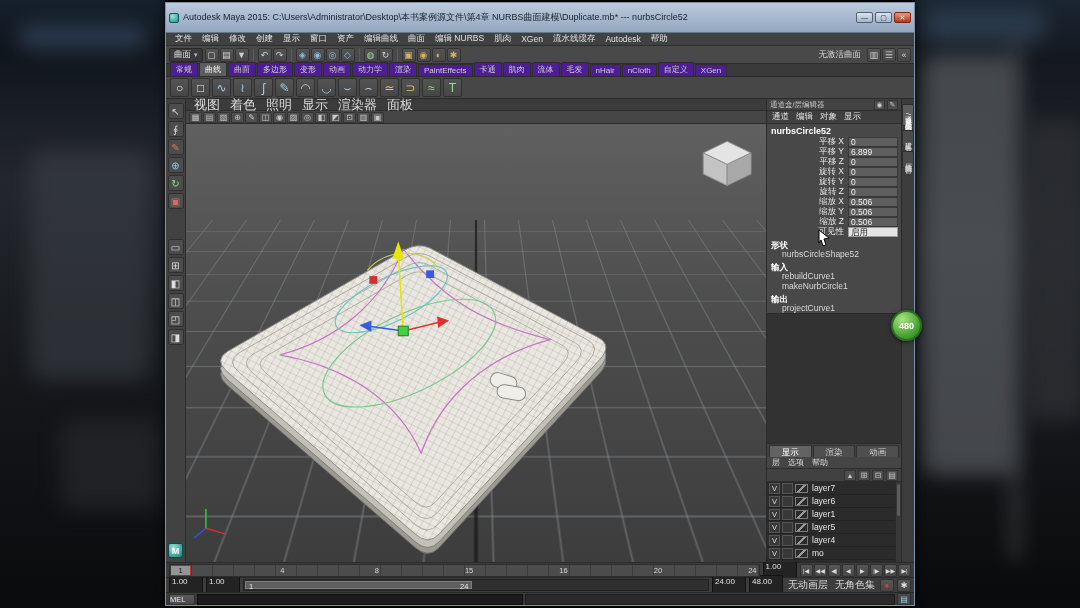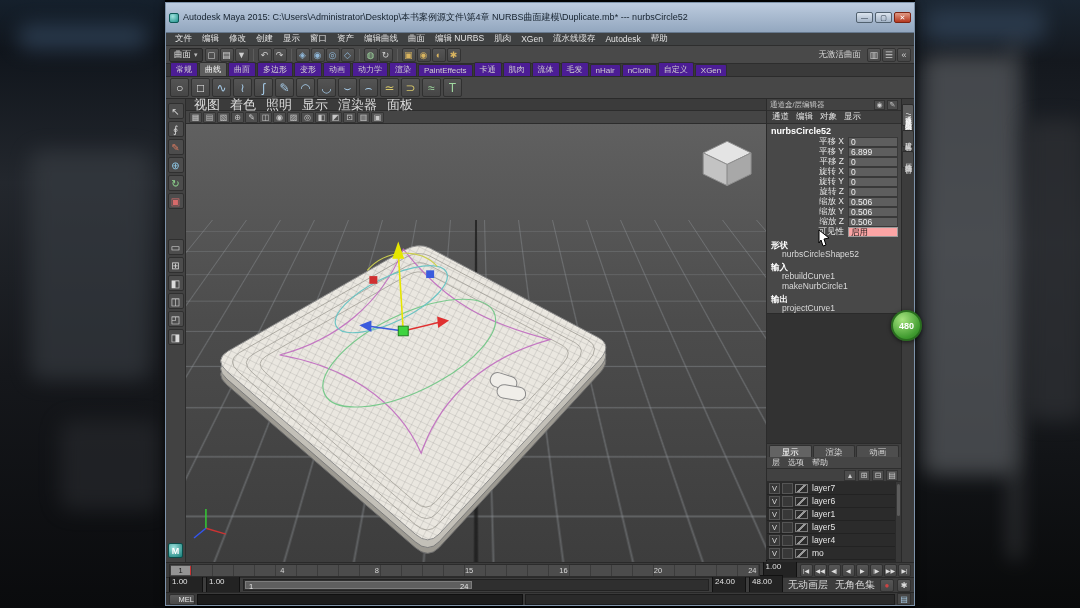--- a/index.html
+++ b/index.html
@@ -74,21 +74,21 @@
   .rightpanel{width:135px;background:#484848;border-left:1px solid #2b2b2b;display:flex;flex-direction:column;min-height:0}
   .cb-header{height:12px;display:flex;align-items:center;padding:0 3px;background:#424242;border-bottom:1px solid #2f2f2f;gap:2px}
   .cb-title{flex:1;font-size:7.5px;color:#c6c6c6;white-space:nowrap;overflow:hidden;text-overflow:ellipsis}
   .cb-hicon{width:11px;height:10px;font-size:7px;color:#ccc;display:flex;align-items:center;justify-content:center;background:#4e4e4e;border:1px solid #333}
   .cb-menus{height:13px;display:flex;align-items:center;gap:7px;padding:0 5px;background:#3f3f3f;border-bottom:1px solid #2e2e2e}
   .cb-menu{font-size:8.5px;color:#e0e0e0}
   .cb-object{font-size:9px;font-weight:bold;color:#fff;padding:2px 4px;height:13px}
   .attr-row{display:flex;align-items:center;height:10px;padding:0 3px;gap:4px}
   .attr-label{flex:1;text-align:right;font-size:8.5px;color:#e8e8e8;white-space:nowrap}
   .attr-value{width:50px;font-size:8.5px;color:#f0f0f0;background:#5e5e5e;border:1px solid #393939;height:10px;line-height:9px;padding:0 2px;white-space:nowrap;overflow:hidden}
-  .attr-value.hl{background:#fca5a5;color:#151515;border-color:#9a9a9a}
+  .attr-value.hl{background:#e5e5e5;color:#151515;border-color:#9a9a9a}
   .cb-section{font-size:8.5px;font-weight:bold;color:#fff;padding:3px 0 0 4px;height:12px}
   .cb-item{font-size:8.5px;color:#d9d9d9;padding-left:15px;height:10px;line-height:10px;white-space:nowrap}
   .cb-filler{flex:1;background:#323232;border-top:1px solid #2a2a2a;min-height:20px}
 
   .le-tabs{height:14px;display:flex;gap:1px;padding:1px 2px 0;background:#404040;border-top:1px solid #2b2b2b}
   .le-tab{flex:1;font-size:8.5px;color:#d6d6d6;background:#4e4e4e;border:1px solid #303030;border-bottom:none;text-align:center;line-height:12px;border-radius:2px 2px 0 0}
   .le-tab.active{background:#636363;color:#fff}
   .le-menus{height:12px;display:flex;gap:8px;align-items:center;padding:0 5px;background:#454545;border-bottom:1px solid #2e2e2e}
   .le-menu{font-size:8px;color:#ddd}
   .le-icons{height:13px;display:flex;justify-content:flex-end;gap:2px;align-items:center;padding:0 3px;background:#414141;border-bottom:1px solid #2c2c2c}
@@ -117,21 +117,21 @@
   .rangerow{height:15px;background:#3d3d3d;display:flex;align-items:center;gap:3px;padding:0 3px;border-top:1px solid #2a2a2a}
   .rtrack{position:relative;flex:1;height:12px;background:#2f2f2f;border:1px solid #222}
   .rfill{position:absolute;left:1px;top:1px;bottom:1px;width:49%;background:#5f5f5f;border:1px solid #7d7d7d}
   .rlabel{position:absolute;top:0;font-size:7.5px;color:#e6e6e6;line-height:10px}
   .rlabel.start{left:3px}
   .rlabel.end{right:3px}
   .rbtn{width:14px;height:13px;font-size:8px;color:#ddd;background:linear-gradient(#565656,#474747);border:1px solid #303030;border-radius:2px;display:flex;align-items:center;justify-content:center}
   .rtext{font-size:10px;color:#dcdcdc;white-space:nowrap;padding:0 2px}
 
   .cmdline{height:13px;background:#3a3a3a;display:flex;align-items:center;gap:2px;padding:0 3px;border-top:1px solid #282828}
-  .melbtn{width:26px;height:11px;background:linear-gradient(#5a5a5a,#4a4a4a);border:1px solid #2f2f2f;color:#e8e8e8;font-size:7.5px;text-align:right;line-height:10px;border-radius:2px}
+  .melbtn{width:26px;height:11px;background:linear-gradient(#5a5a5a,#4a4a4a);border:1px solid #2f2f2f;color:#e8e8e8;font-size:7.5px;text-align:left;line-height:10px;border-radius:2px}
   .cmdinput{flex:0 0 44%;height:11px;background:#1c1c1c;border:1px solid #101010;color:#ddd;font-size:8px;font-family:"DejaVu Sans Mono",monospace}
   .cmdresult{flex:1;height:11px;background:#2a2a2a;border:1px solid #1c1c1c}
   .seicon{width:14px;height:12px;font-size:8px;color:#a9cde8;background:#474747;border:1px solid #2e2e2e;display:flex;align-items:center;justify-content:center}
 
   .badge{position:absolute;left:891px;top:310px;width:31px;height:31px;border-radius:50%;
     background:radial-gradient(circle at 35% 28%,#a5e47e,#3f9a2f 70%,#2e7d23);
     border:2px solid #2a6e1f;color:#fff;font-size:9px;font-weight:bold;
     display:flex;align-items:center;justify-content:center;box-shadow:0 1px 4px rgba(0,0,0,.6);z-index:30}
 
   .cursor{position:absolute;left:652px;top:226px;z-index:25;pointer-events:none}

